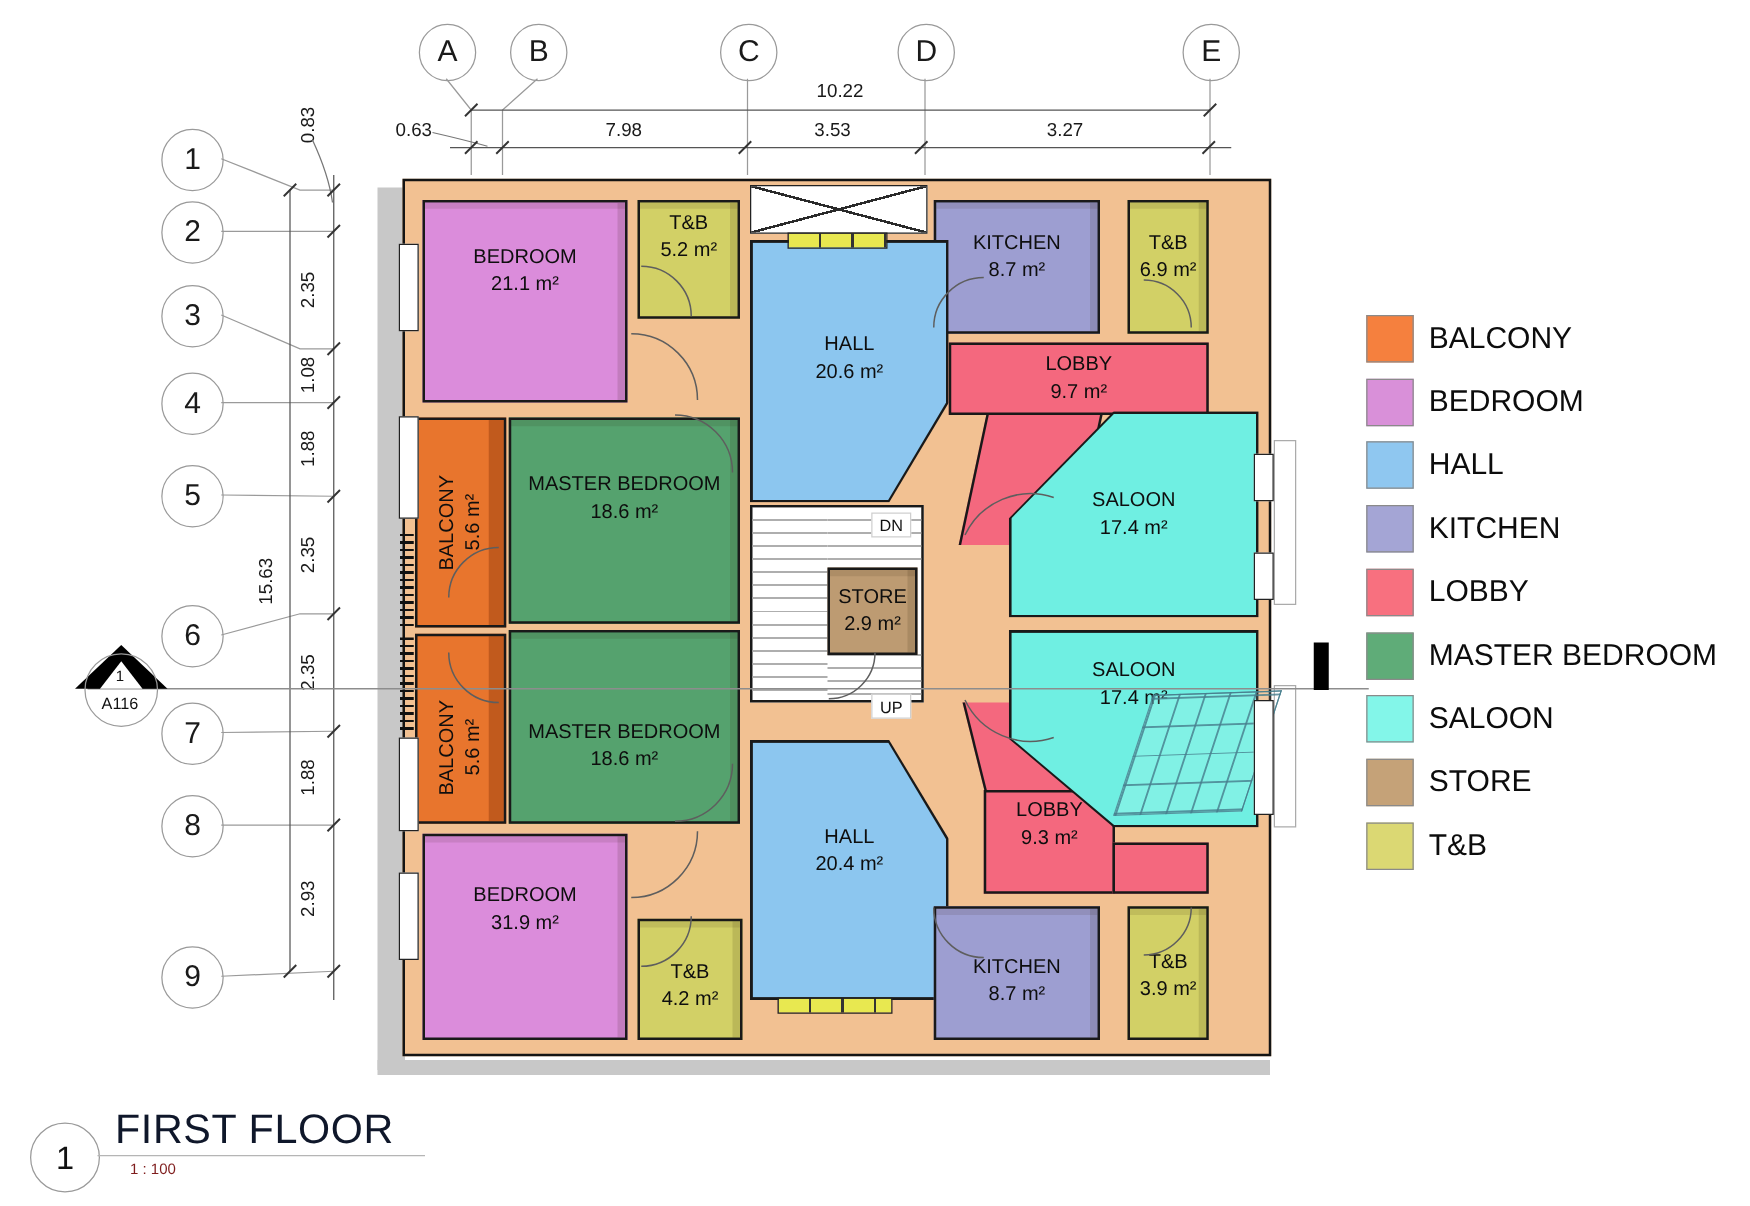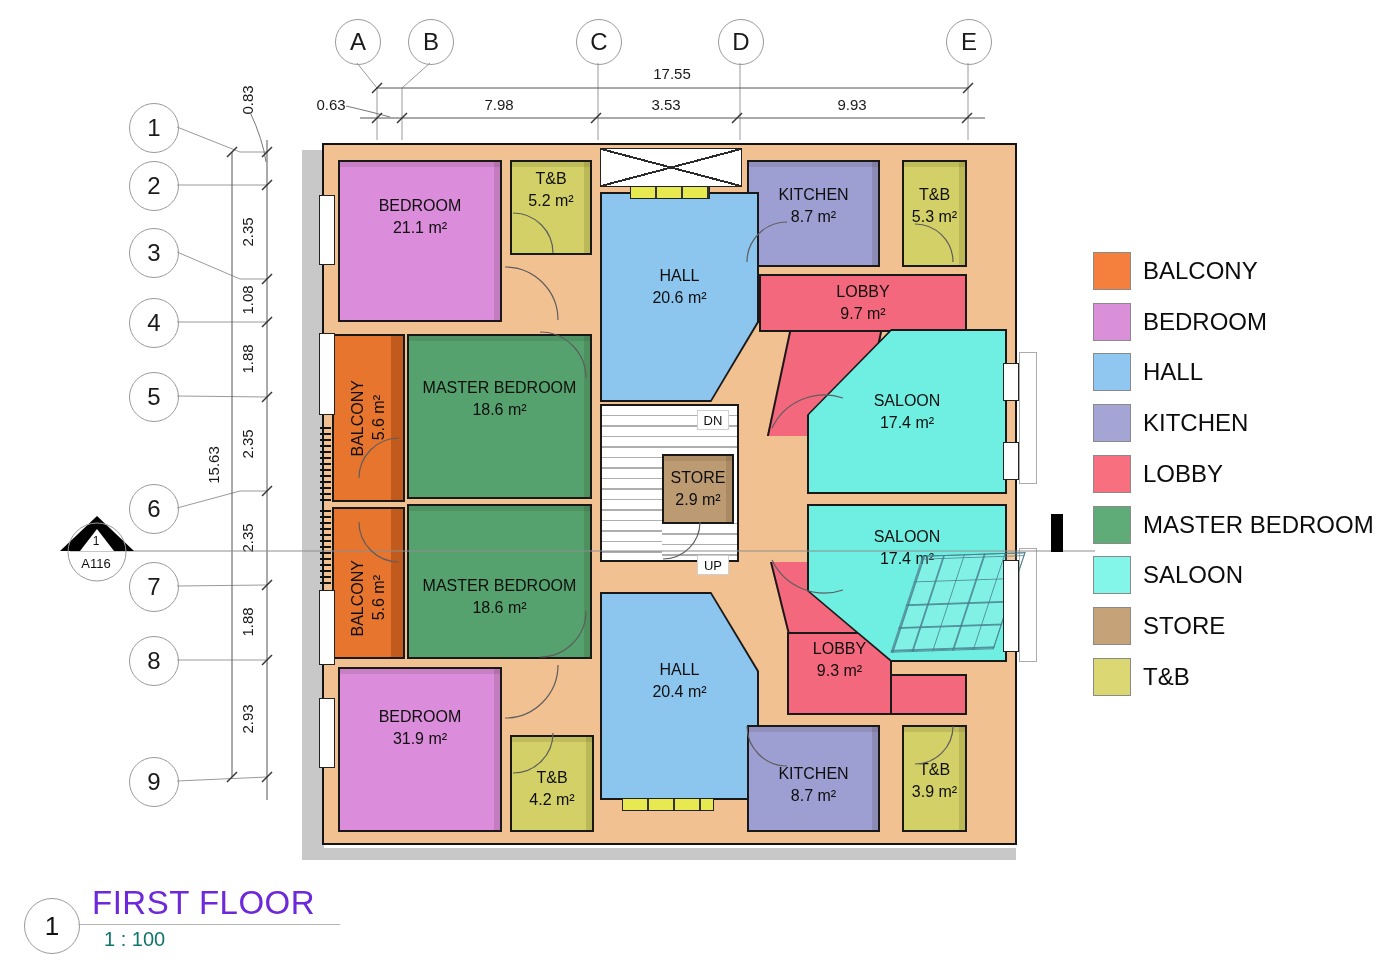--- a/index.html
+++ b/index.html
@@ -64,22 +64,22 @@
                       repeating-linear-gradient(0deg,rgba(70,125,140,.8) 0 1.5px,transparent 1.5px 23px);
      border:1.5px solid rgba(70,125,140,.8);transform:skewX(-20deg) rotate(-2deg);}
   
   #legend-title{position:absolute;left:1093px;top:188px;font-size:30px;color:#0c0c0c;}
   .lg-item{position:absolute;left:1093px;display:flex;align-items:center;gap:12px;}
   .lg-sw{width:38px;height:38px;border:1px solid #8a8a8a;box-sizing:border-box;}
   .lg-lb{font-size:24px;color:#0c0c0c;white-space:nowrap;}
   
   #tb-circle{position:absolute;left:24px;top:898px;width:54px;height:54px;border:1px solid #9a9a9a;border-radius:50%;
      display:flex;align-items:center;justify-content:center;font-size:26px;background:#fff;}
-  #tb-title{position:absolute;left:92px;top:884px;font-size:33px;color:#6d28d9;letter-spacing:.5px;}
-  #tb-scale{position:absolute;left:104px;top:928px;font-size:20px;color:#0f766e;}
+  #tb-title{position:absolute;left:92px;top:884px;font-size:33px;color:#0f172a;letter-spacing:.5px;}
+  #tb-scale{position:absolute;left:104px;top:928px;font-size:12px;color:#7f1d1d;}
   #tb-line{position:absolute;left:78px;top:924px;width:262px;height:1px;background:#b5b5b5;}
   
   .pb16{padding-bottom:16px;} .pb20{padding-bottom:20px;} .pb28{padding-bottom:28px;} .pb30{padding-bottom:30px;}
   .pb36{padding-bottom:36px;} .pb44{padding-bottom:44px;} .pb48{padding-bottom:48px;} .pb70{padding-bottom:70px;}
   .pt5{padding-top:5px;} .pt8{justify-content:flex-start;padding-top:8px;} .pt10{padding-top:10px;}
   .pt13{padding-top:13px;} .pt31{padding-top:31px;}
   svg.overlay{position:absolute;left:0;top:0;z-index:10;pointer-events:none;}
   .secnum{position:absolute;font-size:12px;color:#111;transform:translate(-50%,-50%);z-index:11;}
 </style>
 </head>
@@ -103,21 +103,21 @@
     <div class="room c-tb pt8" style="left:186px;top:15px;width:82px;height:95px;">
       <div class="rname">T&amp;B</div>
       <div class="rarea">5.2 m²</div>
     </div>
     <div class="room c-kitchen pb16" style="left:423px;top:15px;width:133px;height:107px;">
       <div class="rname">KITCHEN</div>
       <div class="rarea">8.7 m²</div>
     </div>
     <div class="room c-tb pb16" style="left:578px;top:15px;width:65px;height:107px;">
       <div class="rname">T&amp;B</div>
-      <div class="rarea">5.3 m²</div>
+      <div class="rarea">6.9 m²</div>
     </div>
 
     <div class="lob" style="left:435px;top:129px;width:208px;height:58px;border:2px solid #191919;z-index:1;">
       <div class="cliplab">
         <div class="rname">LOBBY</div>
         <div class="rarea">9.7 m²</div>
       </div>
     </div>
     <div class="lob" style="left:468px;top:173px;width:93px;height:118px;transform:skewX(-12deg);transform-origin:top left;border-left:2px solid #191919;border-right:2px solid #191919;"></div>
 
@@ -267,25 +267,25 @@
   <div class="bubble bub-row" style="left:129px;top:562px;">
       <span>7</span>
     </div>
   <div class="bubble bub-row" style="left:129px;top:636px;">
       <span>8</span>
     </div>
   <div class="bubble bub-row" style="left:129px;top:757px;">
       <span>9</span>
     </div>
 
-  <div class="dim" style="left:672px;top:73px;"><span>17.55</span></div>
+  <div class="dim" style="left:672px;top:73px;"><span>10.22</span></div>
   <div class="dim" style="left:331px;top:104px;"><span>0.63</span></div>
   <div class="dim" style="left:499px;top:104px;"><span>7.98</span></div>
   <div class="dim" style="left:666px;top:104px;"><span>3.53</span></div>
-  <div class="dim" style="left:852px;top:104px;"><span>9.93</span></div>
+  <div class="dim" style="left:852px;top:104px;"><span>3.27</span></div>
 
   <div class="dim dim-v" style="left:213px;top:465px;"><span>15.63</span></div>
   <div class="dim dim-v" style="left:247px;top:100px;"><span>0.83</span></div>
   <div class="dim dim-v" style="left:247px;top:232px;"><span>2.35</span></div>
   <div class="dim dim-v" style="left:247px;top:300px;"><span>1.08</span></div>
   <div class="dim dim-v" style="left:247px;top:359px;"><span>1.88</span></div>
   <div class="dim dim-v" style="left:247px;top:444px;"><span>2.35</span></div>
   <div class="dim dim-v" style="left:247px;top:538px;"><span>2.35</span></div>
   <div class="dim dim-v" style="left:247px;top:622px;"><span>1.88</span></div>
   <div class="dim dim-v" style="left:247px;top:719px;"><span>2.93</span></div>

